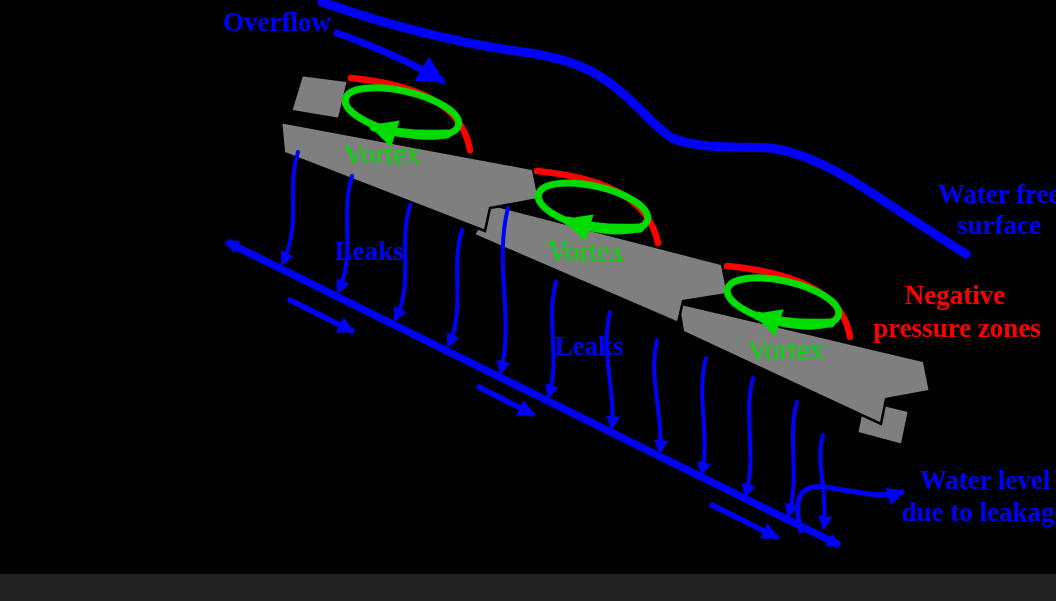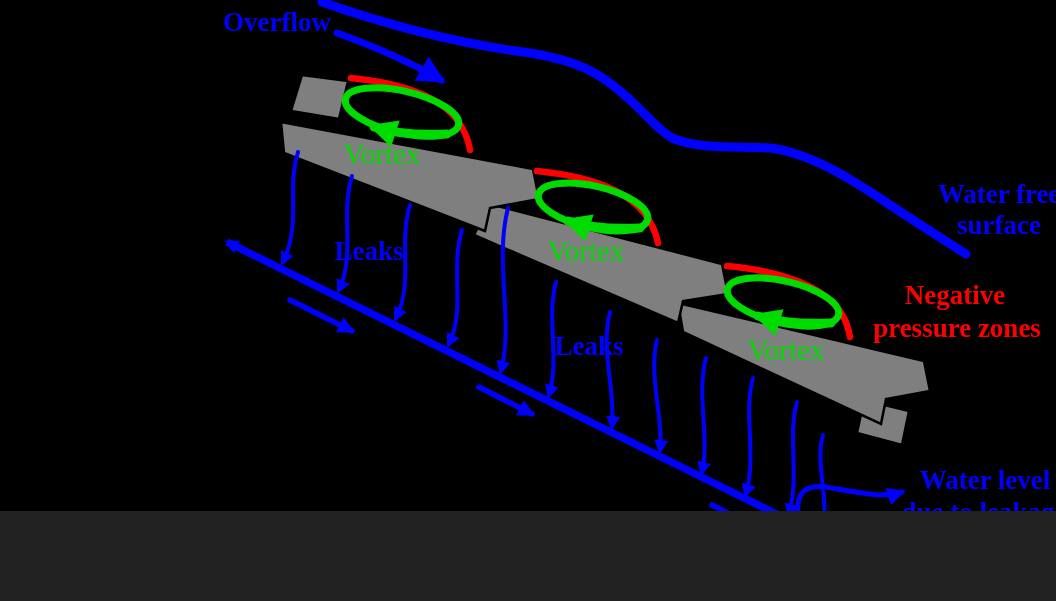--- a/index.html
+++ b/index.html
@@ -1,17 +1,17 @@
 <!DOCTYPE html>
 <html style="--background: #000000; --blue: #0000ff; --green: #00dc00; --red: #ff0000; --plank_gray: #7f7f7f;"><head>
 <meta charset="utf-8">
 <style>
   html,body{margin:0;padding:0;}
   body{background:#222;font-family:"Liberation Serif", serif;}
-  #stage{position:relative;width:1056px;height:511px;background:var(--background,#000);overflow:hidden;}
+  #stage{position:relative;width:1056px;height:574px;background:var(--background,#000);overflow:hidden;}
   svg{display:block;}
   .plank{fill:var(--plank_gray,#7f7f7f);stroke:#000;stroke-width:2.5;}
   .stroke-blue{stroke:var(--blue,#0000ff);fill:none;}
   .stroke-green{stroke:var(--green,#00dc00);fill:none;}
   .stroke-red{stroke:var(--red,#ff0000);fill:none;}
   text{font-family:"Liberation Serif", serif;}
   .lbl-blue{fill:var(--blue,#0000ff);font-weight:bold;font-size:27px;}
   .lbl-red{fill:var(--red,#ff0000);font-weight:bold;font-size:27px;}
   .lbl-green{fill:var(--green,#00dc00);font-size:29px;}
 </style>

